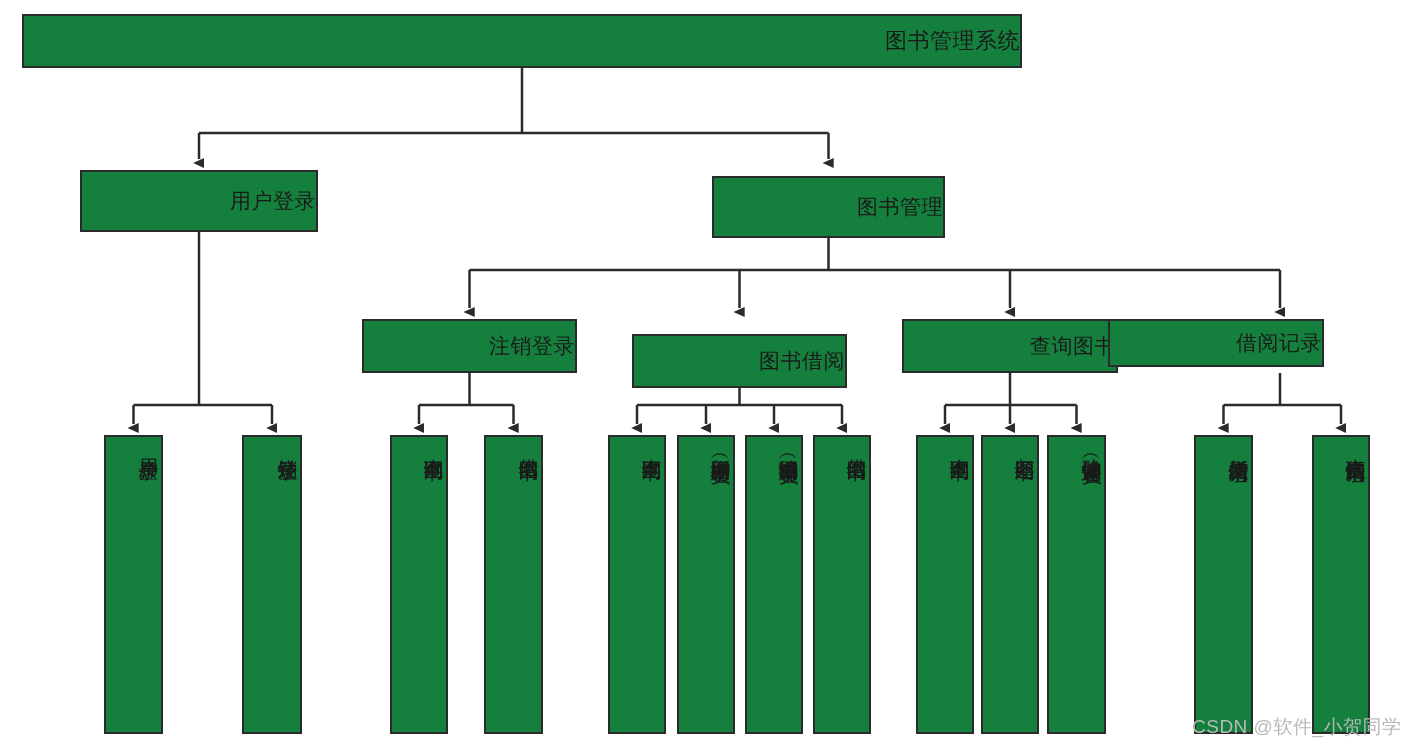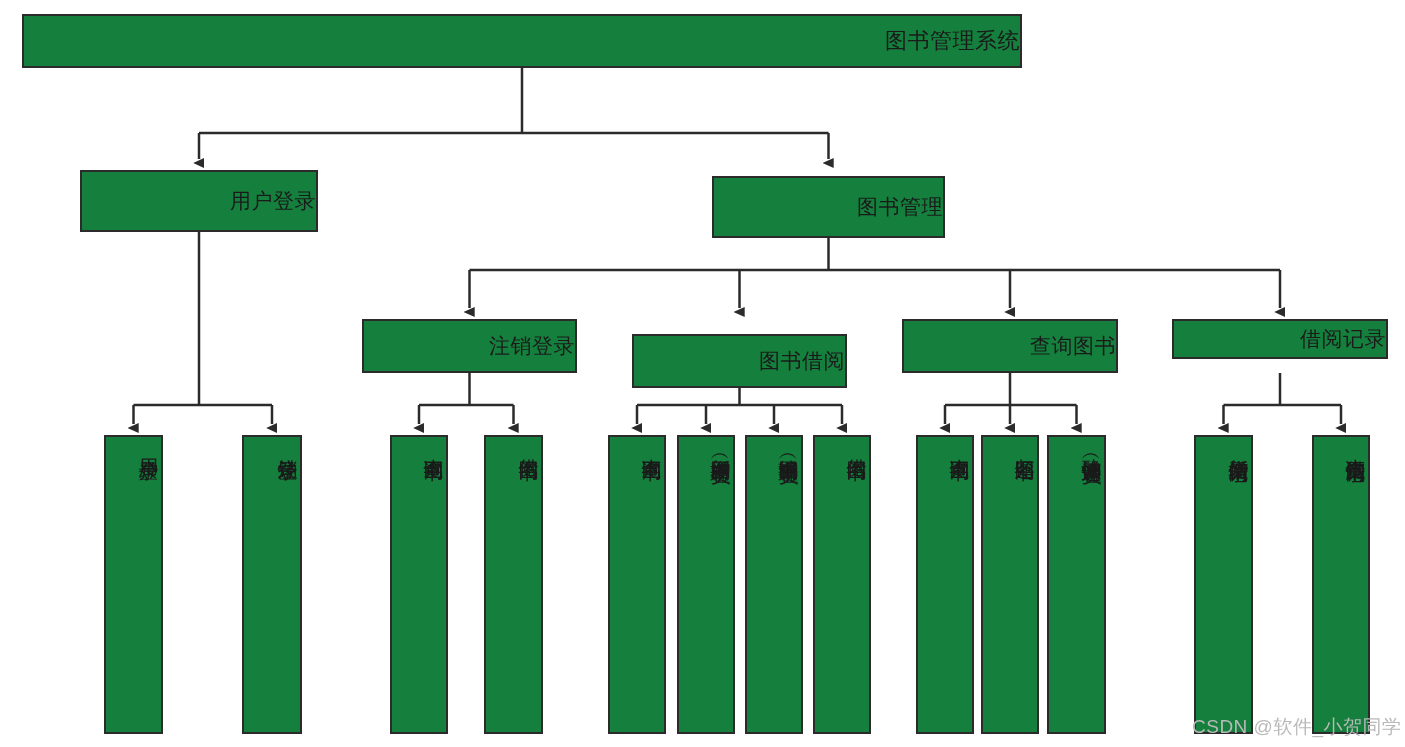--- a/index.html
+++ b/index.html
@@ -159,21 +159,21 @@
       </div>
       <div class="node vertical" style="left: 916px; top: 435px; width: 58px; height: 299px;">
         <span class="label">查询图书</span>
       </div>
       <div class="node vertical" style="left: 981px; top: 435px; width: 58px; height: 299px;">
         <span class="label">归还图书</span>
       </div>
       <div class="node vertical" style="left: 1047px; top: 435px; width: 59px; height: 299px;">
         <span class="label">确认归还（管理员）</span>
       </div>
-      <div class="node horizontal" style="left: 1172px; top: 319px; width: 216px; height: 40px;">
+      <div class="node horizontal" style="left: 1108px; top: 319px; width: 216px; height: 48px;">
         <span class="label">借阅记录</span>
       </div>
       <div class="node vertical" style="left: 1194px; top: 435px; width: 59px; height: 299px;">
         <span class="label">新增借阅记录</span>
       </div>
       <div class="node vertical" style="left: 1312px; top: 435px; width: 58px; height: 299px;">
         <span class="label">查询借阅记录</span>
       </div>
     </div>
 

